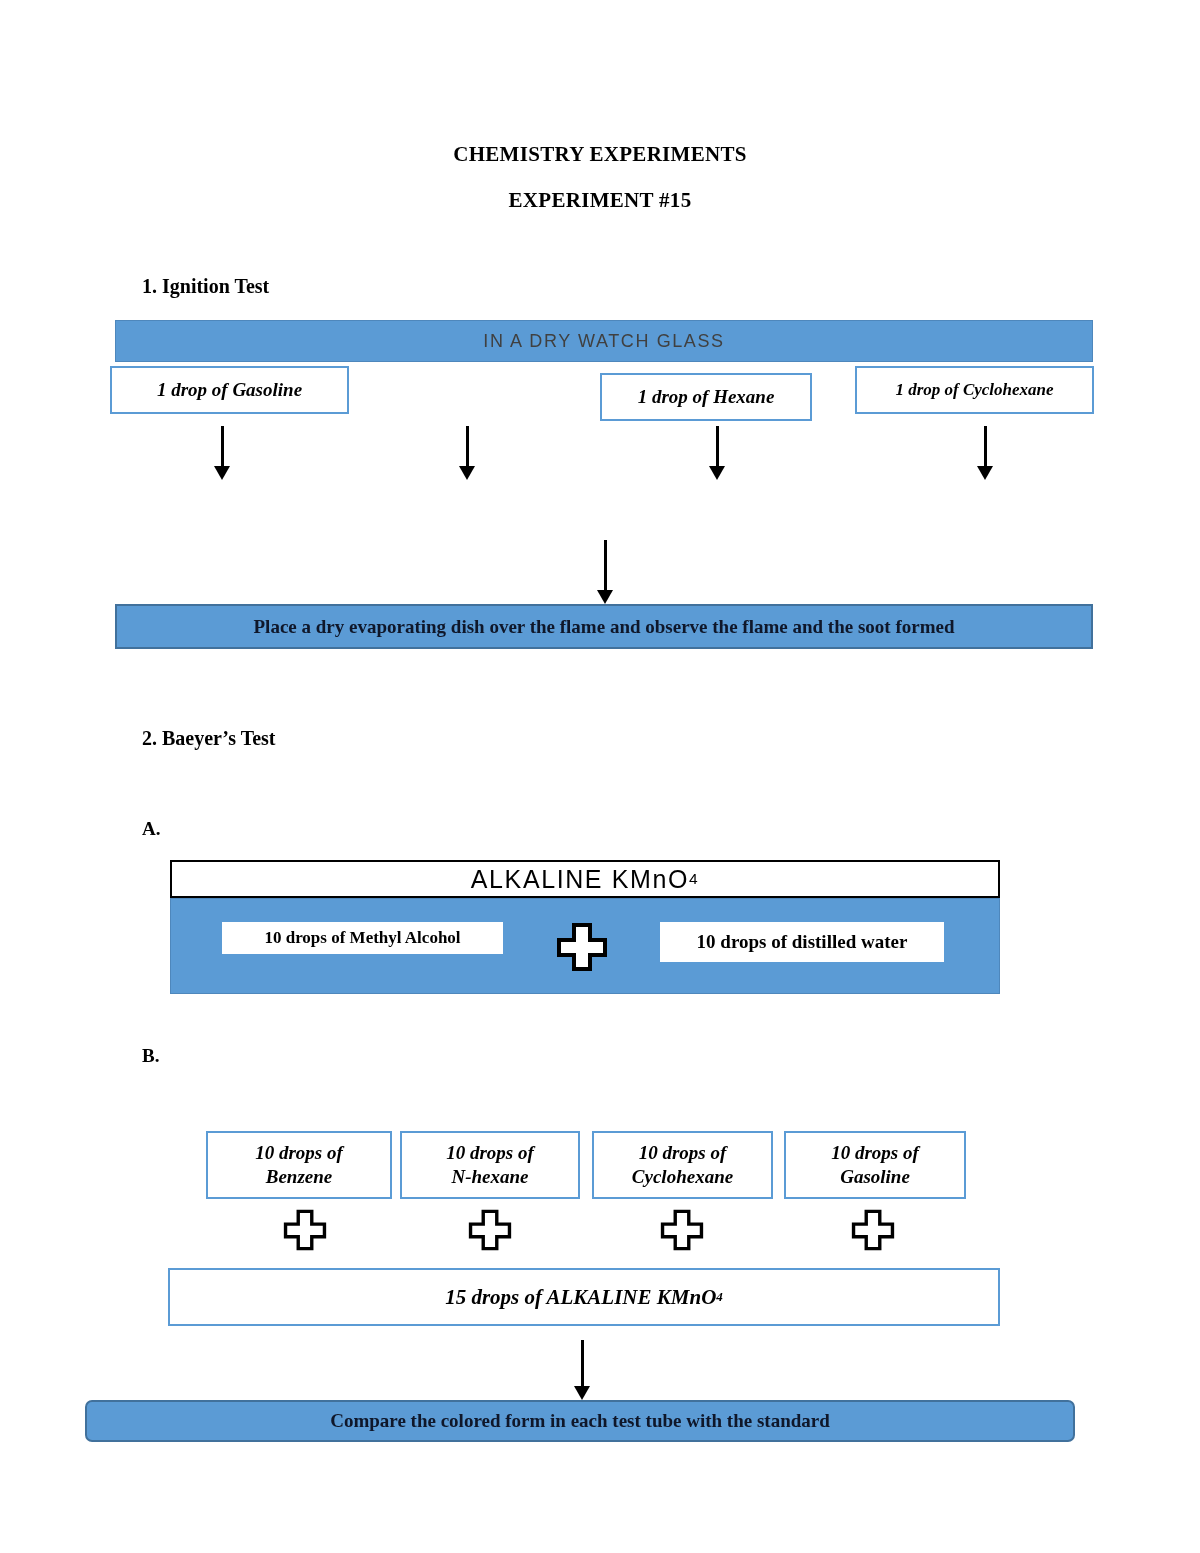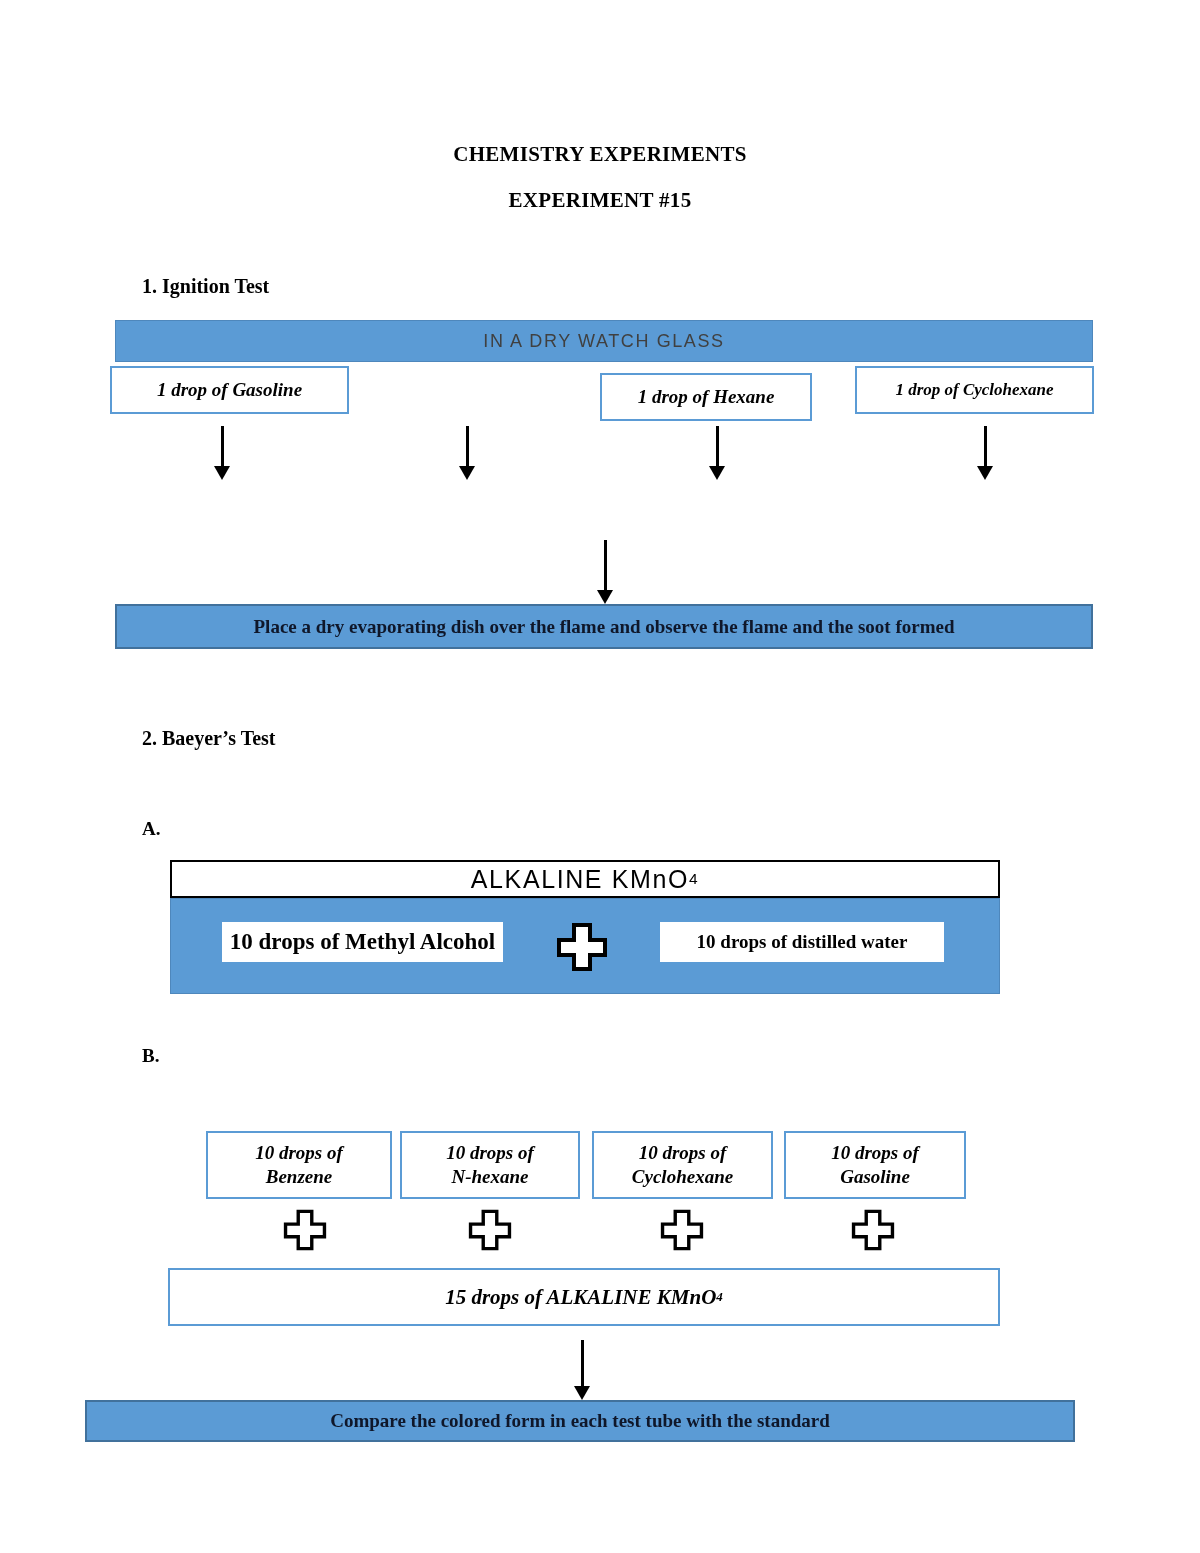--- a/index.html
+++ b/index.html
@@ -156,21 +156,21 @@
 
   <div id="label-a">A.</div>
 
   <div class="box box-black sans-spaced" style="left:170px; top:860px; width:830px; height:38px; font-size:25px; color:#000;">
     <span>ALKALINE KMnO</span>
       <sub>4</sub>
   </div>
 
   <div style="position:absolute; left:170px; top:898px; width:830px; height:96px; background:#5B9BD5; border:1px solid #4E87BC; box-sizing:border-box;"></div>
 
-  <div class="box box-white-plain" style="left:222px; top:922px; width:281px; height:40px; font-size:23px;">10 drops of Methyl Alcohol</div>
+  <div class="box box-white-plain" style="left:222px; top:922px; width:281px; height:32px; font-size:17px;">10 drops of Methyl Alcohol</div>
 
   <span class="plus-icon" style="left:556px; top:922px; width:52px; height:50px;">
     <svg width="52" height="50" viewBox="0 0 52 50" xmlns="http://www.w3.org/2000/svg">
       <path d="M18 3 H34 V18 H49 V33 H34 V47 H18 V33 H3 V18 H18 Z" fill="#ffffff" stroke="#000000" stroke-width="4"></path>
     </svg>
   </span>
 
   <div class="box box-white-plain" style="left:660px; top:922px; width:284px; height:40px; font-size:19px;">10 drops of distilled water</div>
 
   <div id="label-b">B.</div>
@@ -216,15 +216,15 @@
   <div class="box box-outline" style="left:168px; top:1268px; width:832px; height:58px; font-size:21px;">
     <span>15 drops of ALKALINE KMnO</span>
       <sub>4</sub>
   </div>
 
   <div class="arrow" style="left:567px; top:1340px; width:30px; height:60px;">
     <span class="shaft" style="height:46px;"></span>
       <span class="head"></span>
   </div>
 
-  <div class="box box-blue" style="left:85px; top:1400px; width:990px; height:42px; font-size:19px;">Compare the colored form in each test tube with the standard</div>
+  <div class="box box-blue" style="left:85px; top:1400px; width:990px; height:42px; font-size:19px;border-radius:7px;">Compare the colored form in each test tube with the standard</div>
 
 </div>
 
 </body></html>

